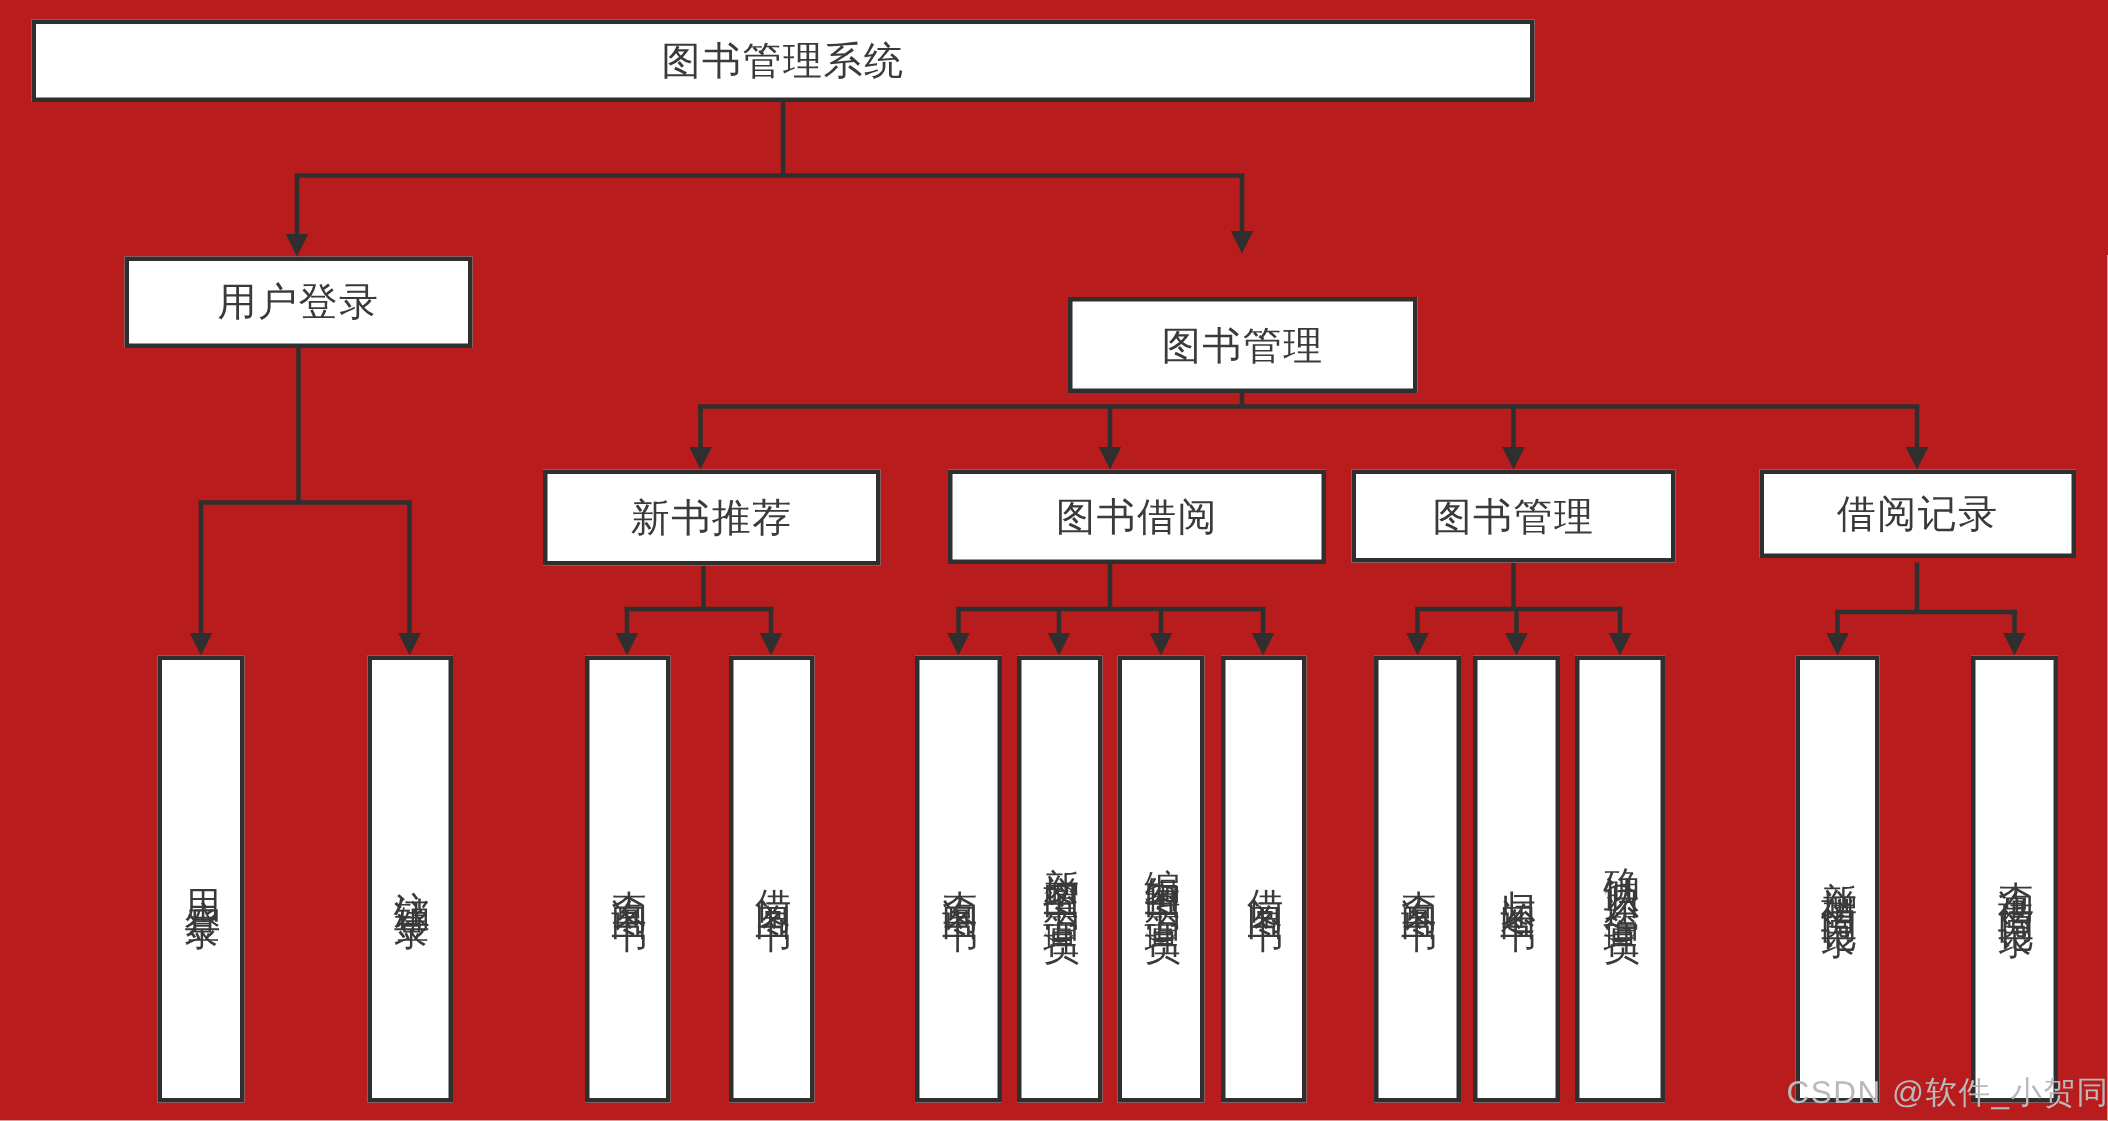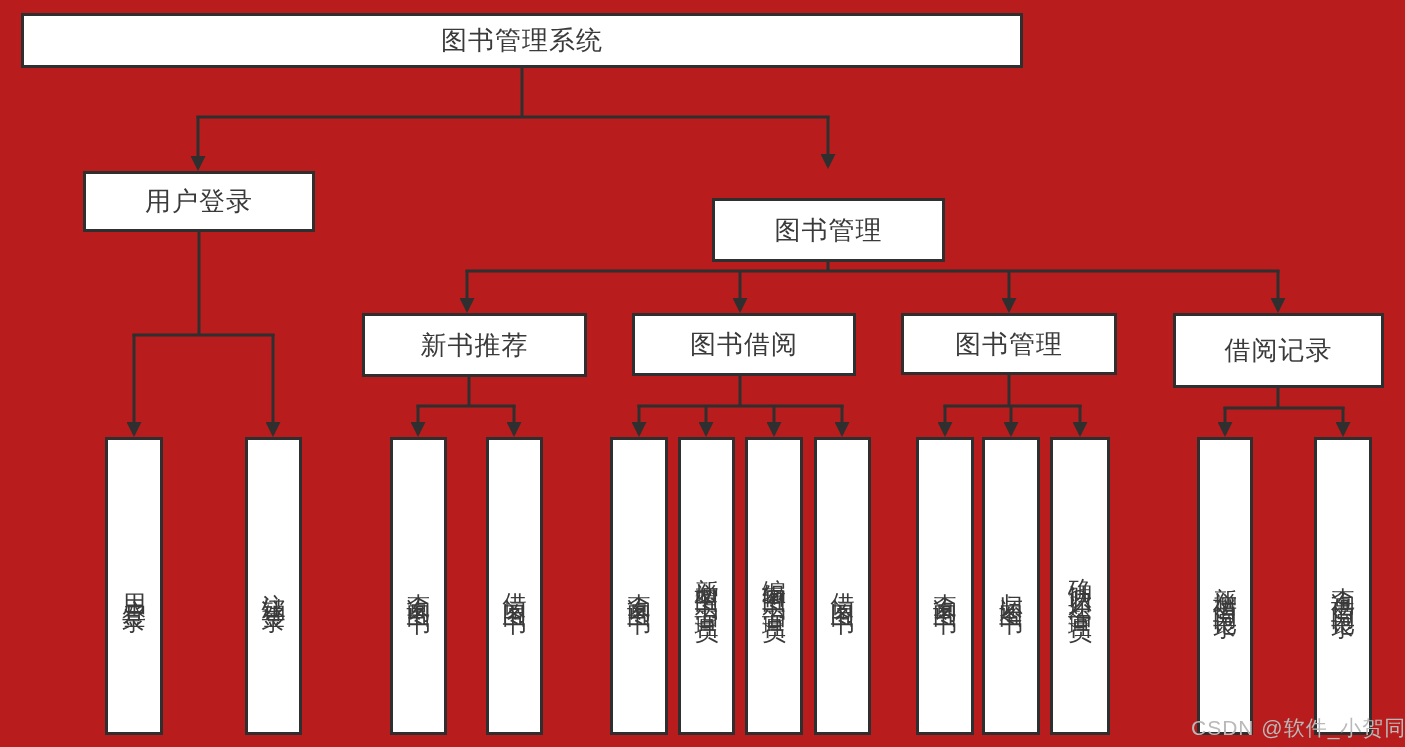--- a/index.html
+++ b/index.html
@@ -125,27 +125,27 @@
   <div class="hbox" style="left:83px; top:171px; width:232px; height:61px;">
     <span>用户登录</span>
   </div>
   <div class="hbox" style="left:712px; top:169px; width:233px; height:64px;margin-top:29px;">
     <span>图书管理</span>
   </div>
 
   <div class="hbox" style="left:362px; top:313px; width:225px; height:64px;">
     <span>新书推荐</span>
   </div>
-  <div class="hbox" style="left:632px; top:313px; width:224px; height:63px;">
+  <div class="hbox" style="left:632px; top:313px; width:252px; height:63px;">
     <span>图书借阅</span>
   </div>
   <div class="hbox" style="left:901px; top:313px; width:216px; height:62px;">
     <span>图书管理</span>
   </div>
-  <div class="hbox" style="left:1173px; top:313px; width:211px; height:75px;">
+  <div class="hbox" style="left:1173px; top:313px; width:211px; height:59px;">
     <span>借阅记录</span>
   </div>
 
   <div class="vbox" style="left:105px; width:58px;">
     <span class="vlabel">用户登录</span>
   </div>
   <div class="vbox" style="left:245px; width:57px;">
     <span class="vlabel">注销登录</span>
   </div>
 

